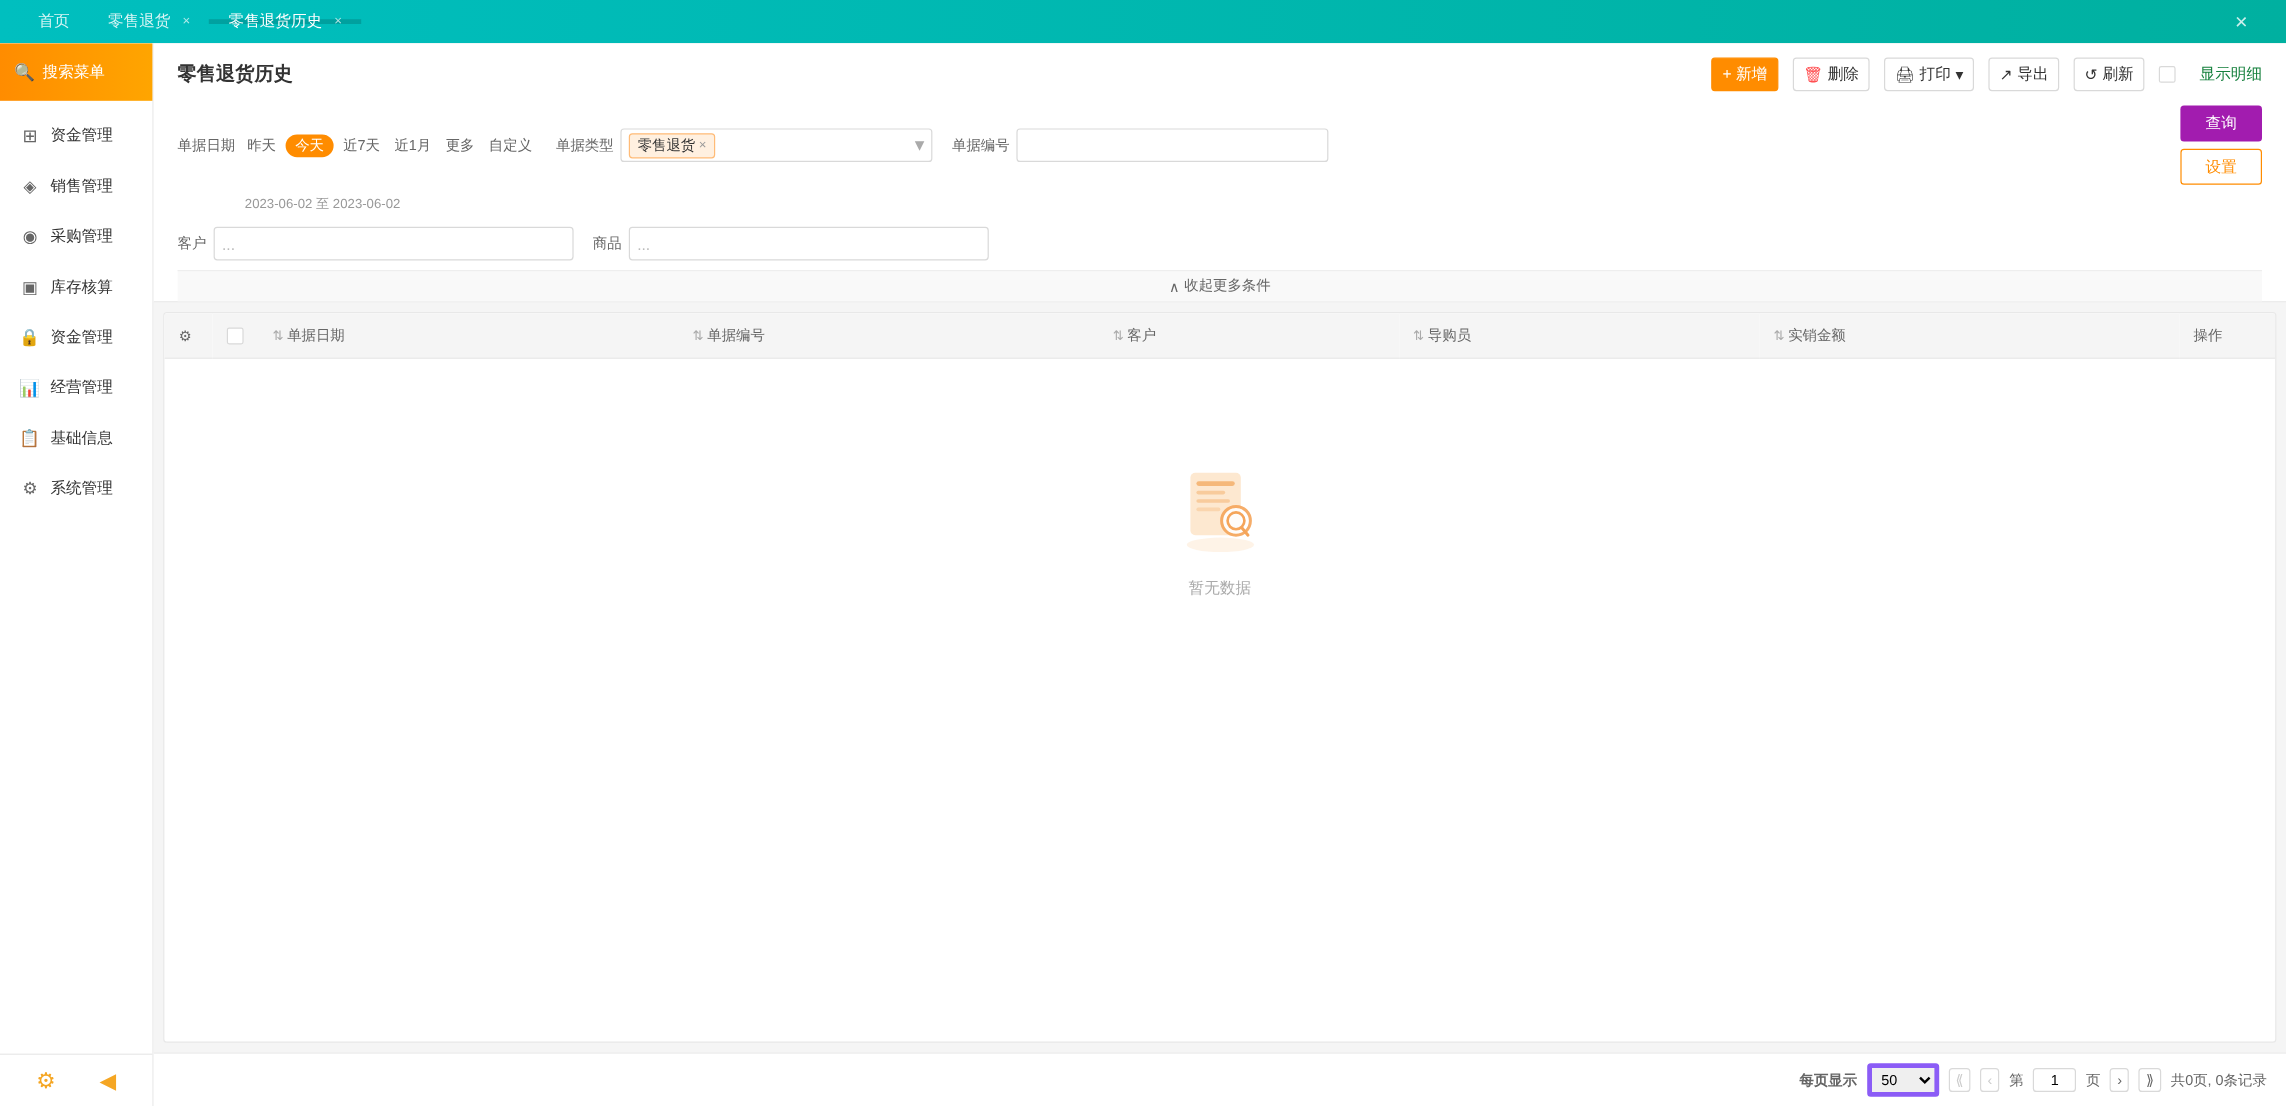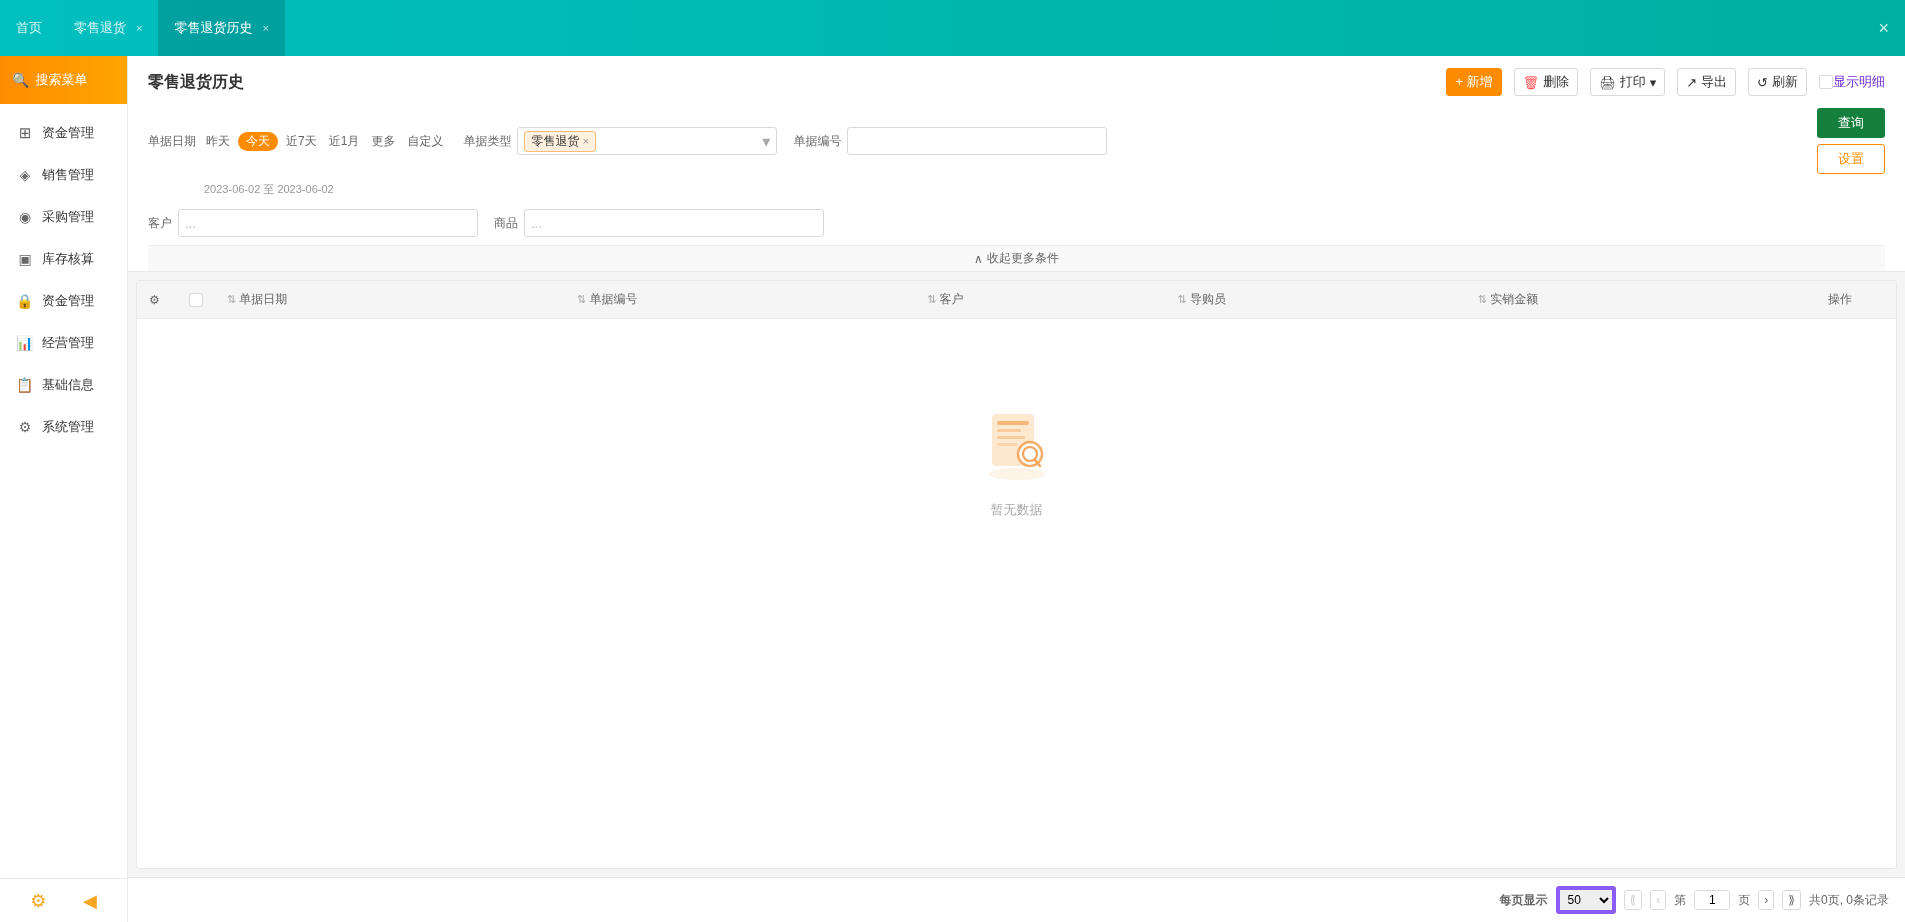--- a/index.html
+++ b/index.html
@@ -1,24 +1,24 @@
 <!DOCTYPE html>
 <html><head>
   <meta charset="utf-8">
   <style>
     * { box-sizing: border-box; margin: 0; padding: 0; font-family: 'Microsoft YaHei', Arial, sans-serif; }
     body { width: 1905px; height: 922px; overflow: hidden; background: #f5f5f5; display: flex; flex-direction: column; }
 
     
     .top-bar {
-      height: 56px;
+      height: 36px;
       background: linear-gradient(to right, #00bfbf, #00b0a0);
       display: flex;
       align-items: center;
-      padding: 0;
+      padding: 16px;
       flex-shrink: 0;
     }
     .top-bar-tabs {
       display: flex;
       align-items: center;
       flex: 1;
       height: 100%;
     }
     .tab-item {
       height: 100%;
@@ -160,23 +160,23 @@
       background: #fff;
     }
     .toolbar-btn.primary {
       background: #ff8c00;
       color: #fff;
       border-color: #ff8c00;
     }
     .display-toggle {
       display: flex;
       align-items: center;
-      gap: 0;
-      font-size: 13px;
-      color: #6d28d9;
+      gap: 20px;
+      font-size: 13px;
+      color: #15803d;
       cursor: pointer;
     }
     .checkbox-mock {
       width: 14px;
       height: 14px;
       border: 1px solid #d9d9d9;
       background: #fff;
       border-radius: 2px;
     }
 
@@ -268,21 +268,21 @@
       gap: 4px;
       font-size: 12px;
       color: #666;
       cursor: pointer;
       padding: 4px 16px;
       background: #f9f9f9;
       border-top: 1px solid #eee;
       margin-top: 4px;
     }
     .query-btn {
-      background: #15803d;
+      background: #a21caf;
       color: #fff;
       border: none;
       border-radius: 3px;
       padding: 5px 20px;
       font-size: 13px;
       cursor: pointer;
       height: 30px;
     }
     .settings-btn {
       background: #fff;

